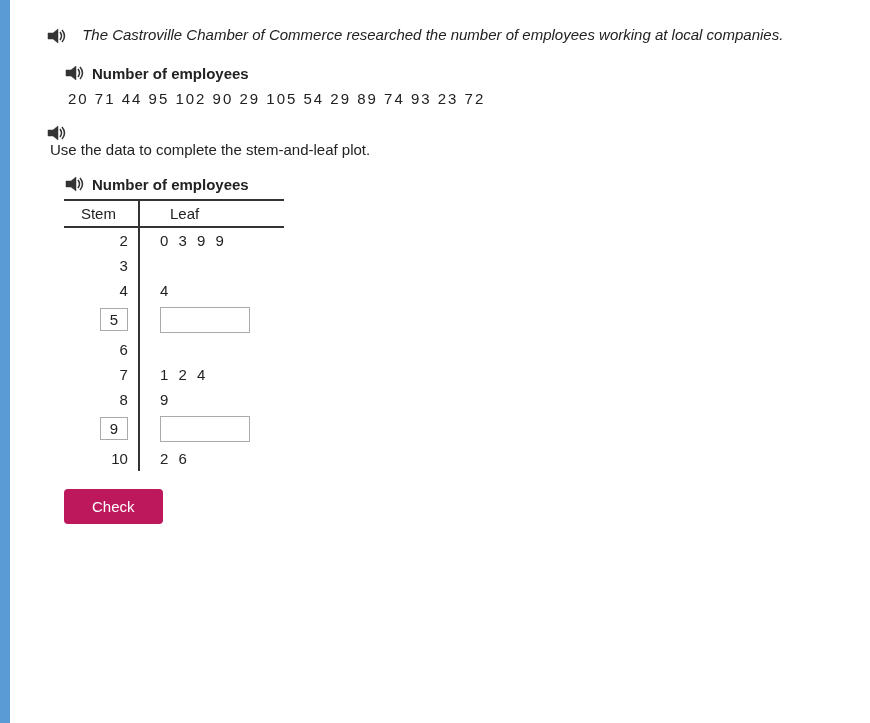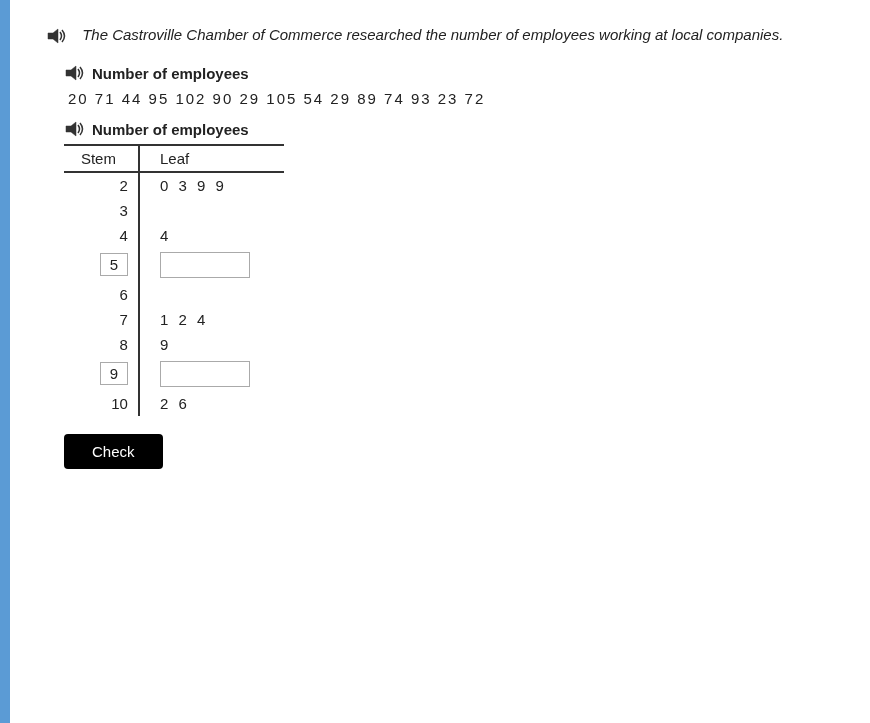--- a/index.html
+++ b/index.html
@@ -95,21 +95,21 @@
       border-top: 2px solid #333;
       border-bottom: 2px solid #333;
     }
     .stem-leaf-table thead tr th.stem-col {
       text-align: right;
       padding-right: 22px;
       border-right: 2px solid #333;
       min-width: 50px;
     }
     .stem-leaf-table thead tr th.leaf-col {
-      padding-left: 20px;
+      padding-left: 30px;
       min-width: 120px;
     }
     .stem-leaf-table tbody tr td {
       font-size: 15px;
       padding: 4px 4px;
       vertical-align: middle;
     }
     .stem-leaf-table tbody tr td.stem-cell {
       text-align: right;
       padding-right: 10px;
@@ -137,21 +137,21 @@
       height: 26px;
       font-size: 15px;
       padding: 2px 6px;
       outline: none;
     }
     .bottom-btn-row {
       margin-top: 18px;
       margin-left: 0;
     }
     .check-btn {
-      background: #000000;
+      background: #be185d;
       color: #fff;
       border: none;
       border-radius: 4px;
       padding: 9px 28px;
       font-size: 15px;
       cursor: pointer;
     }
   </style>
 </head>
 <body>
@@ -177,20 +177,30 @@
           <polygon points="2,5 7,5 12,1 12,15 7,11 2,11" fill="#333" stroke="#333" stroke-width="0.5"></polygon>
           <path d="M14,4 Q17,8 14,12" stroke="#333" stroke-width="1.5" fill="none"></path>
           <path d="M16,2 Q21,8 16,14" stroke="#333" stroke-width="1.5" fill="none"></path>
         </svg>
       </span>
       <span>Number of employees</span>
     </div>
     <div class="data-row">20   71   44   95   102   90   29   105   54   29   89   74   93   23   72</div>
   </div>
 
+  <div class="section" style="margin-left:14px; margin-top:16px;">
+    <span class="speaker-icon">
+      <svg viewBox="0 0 22 16" xmlns="http://www.w3.org/2000/svg">
+        <polygon points="2,5 7,5 12,1 12,15 7,11 2,11" fill="#333" stroke="#333" stroke-width="0.5"></polygon>
+        <path d="M14,4 Q17,8 14,12" stroke="#333" stroke-width="1.5" fill="none"></path>
+        <path d="M16,2 Q21,8 16,14" stroke="#333" stroke-width="1.5" fill="none"></path>
+      </svg>
+    </span>
+    <span class="instruction-text">Use the data to complete the stem-and-leaf plot.</span>
+  </div>
 
   <div class="stem-leaf-container">
     <div class="stem-leaf-title">
       <span class="speaker-icon">
         <svg viewBox="0 0 22 16" xmlns="http://www.w3.org/2000/svg">
           <polygon points="2,5 7,5 12,1 12,15 7,11 2,11" fill="#333" stroke="#333" stroke-width="0.5"></polygon>
           <path d="M14,4 Q17,8 14,12" stroke="#333" stroke-width="1.5" fill="none"></path>
           <path d="M16,2 Q21,8 16,14" stroke="#333" stroke-width="1.5" fill="none"></path>
         </svg>
       </span>

